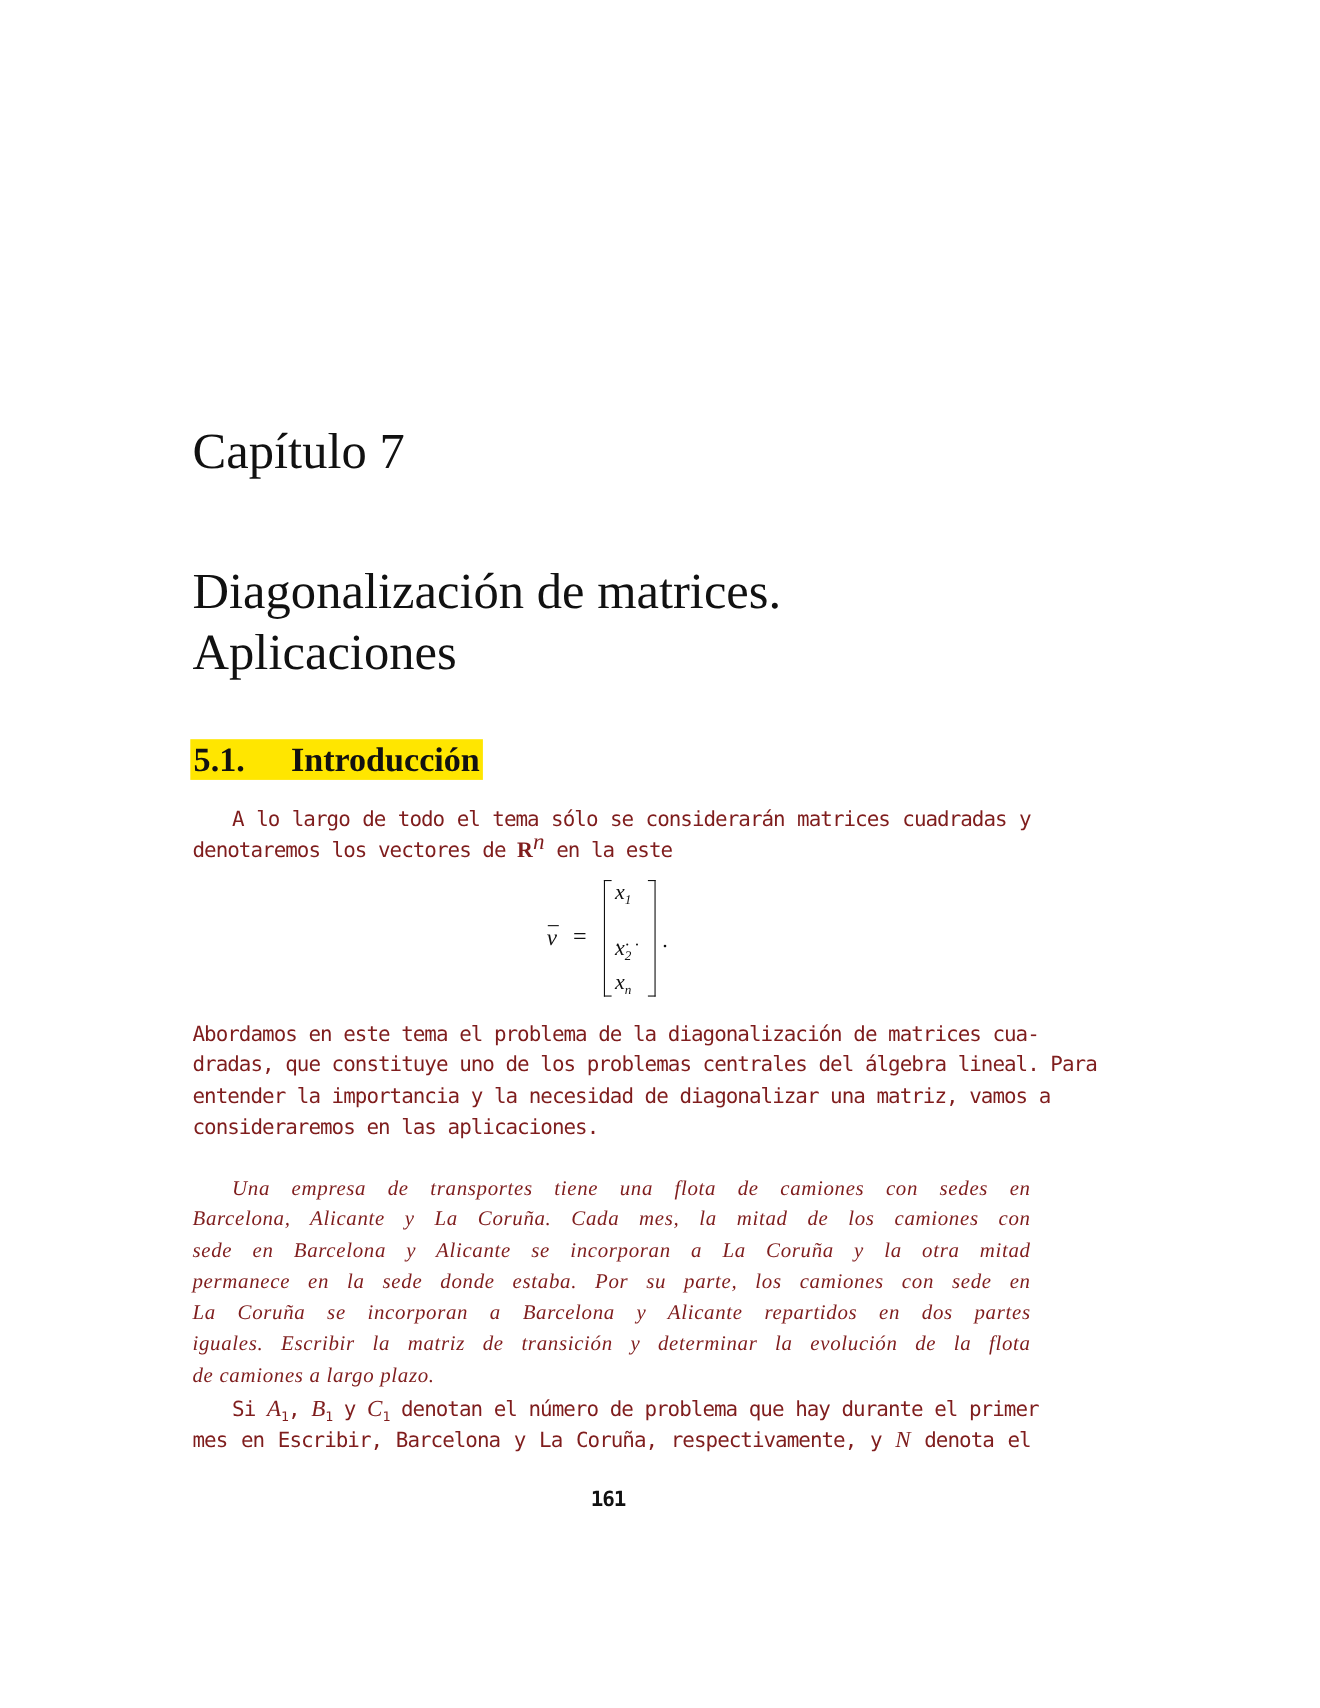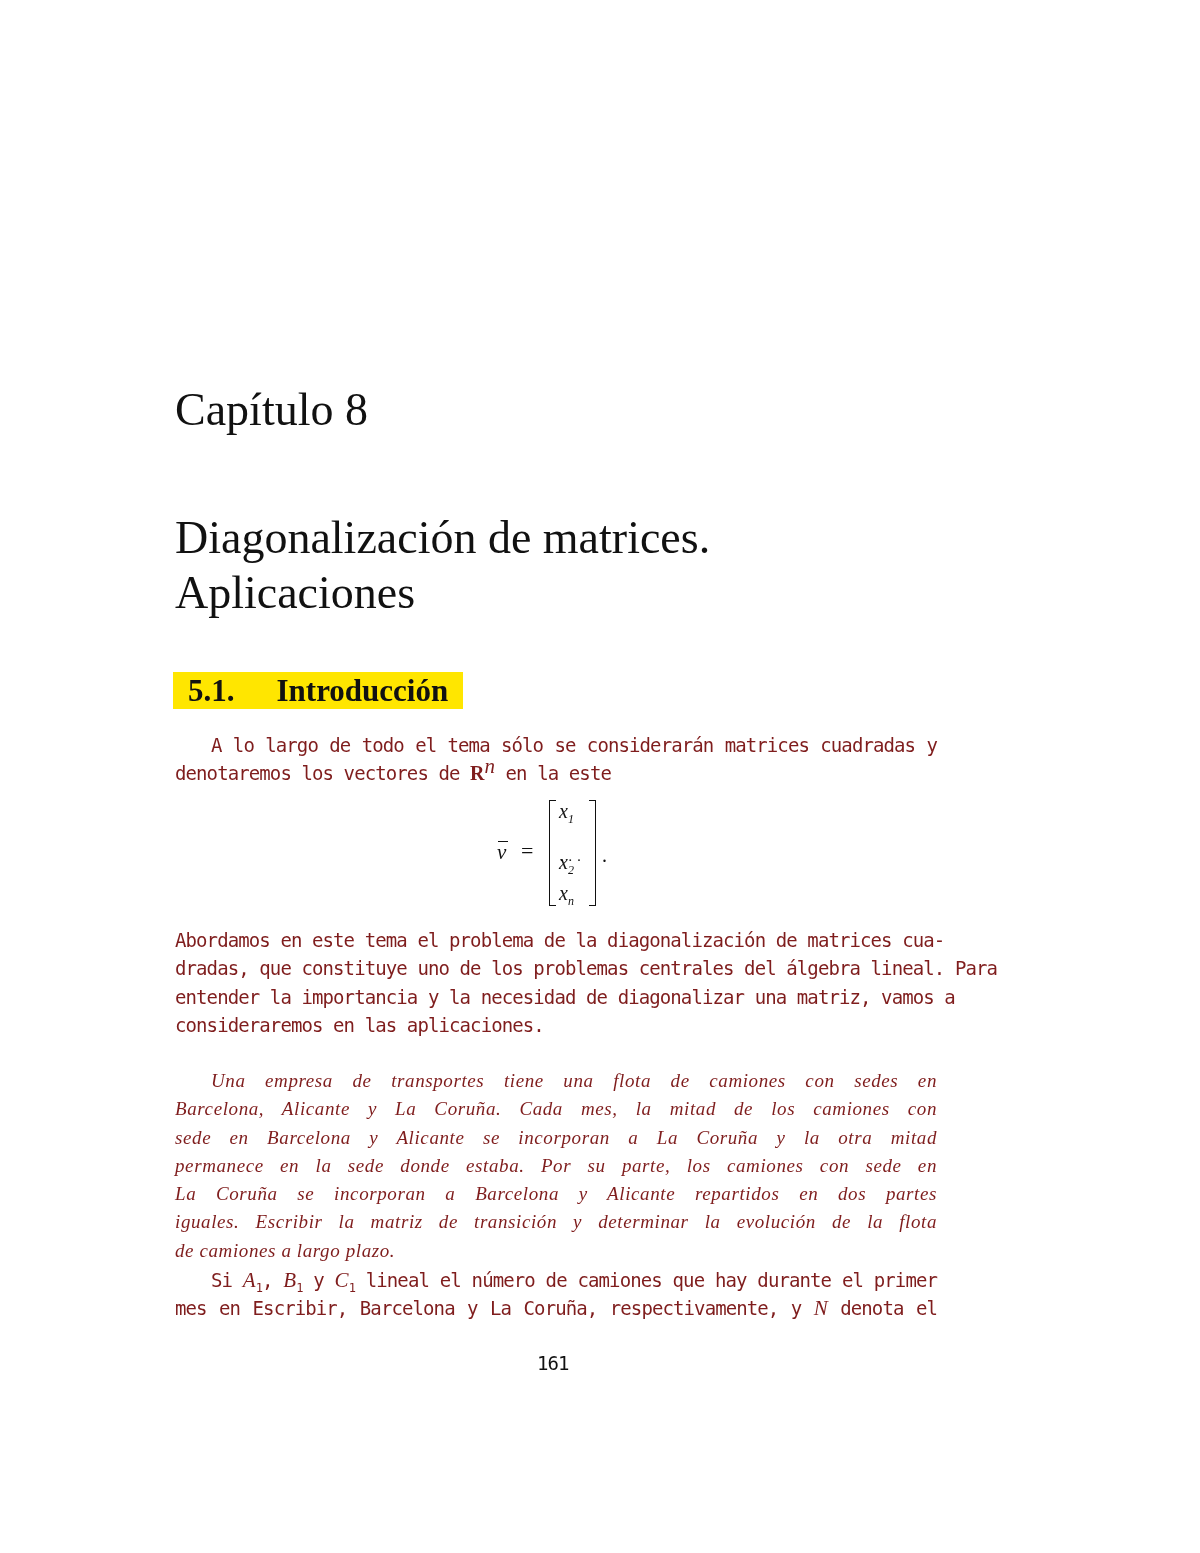--- a/index.html
+++ b/index.html
@@ -45,21 +45,21 @@
     .section-heading {
       position: absolute;
       left: 173px;
       top: 672px;
       height: 37px;
       background: #ffe600;
       font-family: "Liberation Serif", serif;
       font-weight: bold;
       font-size: 31px;
       line-height: 37px;
-      padding: 0 15px;
+      padding: 0 3px;
       white-space: nowrap;
     }
     .section-heading .num { margin-right: 42px; }
     .body-text {
       position: absolute;
       left: 175px;
       width: 762px;
       font-family: "DejaVu Sans Mono", monospace;
       font-size: 19px;
       line-height: 28.3px;
@@ -147,28 +147,29 @@
       top: 46px;
       font-size: 20px;
     }
     .page-number {
       position: absolute;
       left: 537px;
       top: 1352px;
       font-family: "DejaVu Sans Mono", monospace;
       font-size: 19px;
       letter-spacing: -1px;
+      font-weight: bold;
     }
   </style>
 </head>
 <body>
 
 <div class="page">
 
-  <div class="chapter-label">Capítulo 8</div>
+  <div class="chapter-label">Capítulo 7</div>
 
   <div class="chapter-title">
     <div>Diagonalización de matrices.</div>
     <div>Aplicaciones</div>
   </div>
 
   <div class="section-heading">
     <span class="num">5.1.</span><span>Introducción</span>
   </div>
 
@@ -200,19 +201,19 @@
     <span class="line indent">Una empresa de transportes tiene una flota de camiones con sedes en</span>
     <span class="line">Barcelona, Alicante y La Coruña. Cada mes, la mitad de los camiones con</span>
     <span class="line">sede en Barcelona y Alicante se incorporan a La Coruña y la otra mitad</span>
     <span class="line">permanece en la sede donde estaba. Por su parte, los camiones con sede en</span>
     <span class="line">La Coruña se incorporan a Barcelona y Alicante repartidos en dos partes</span>
     <span class="line">iguales. Escribir la matriz de transición y determinar la evolución de la flota</span>
     <span class="line last">de camiones a largo plazo.</span>
   </div>
 
   <div class="body-text" style="top: 1266px;">
-    <span class="line indent"><span>Si </span><span class="math-i">A</span><sub>1</sub><span>, </span><span class="math-i">B</span><sub>1</sub><span> y </span><span class="math-i">C</span><sub>1</sub><span> lineal el número de camiones que hay durante el primer</span></span>
+    <span class="line indent"><span>Si </span><span class="math-i">A</span><sub>1</sub><span>, </span><span class="math-i">B</span><sub>1</sub><span> y </span><span class="math-i">C</span><sub>1</sub><span> denotan el número de problema que hay durante el primer</span></span>
     <span class="line"><span>mes en Escribir, Barcelona y La Coruña, respectivamente, y </span><span class="math-i">N</span><span> denota el</span></span>
   </div>
 
   <div class="page-number">161</div>
 
 </div>
 
 </body></html>

